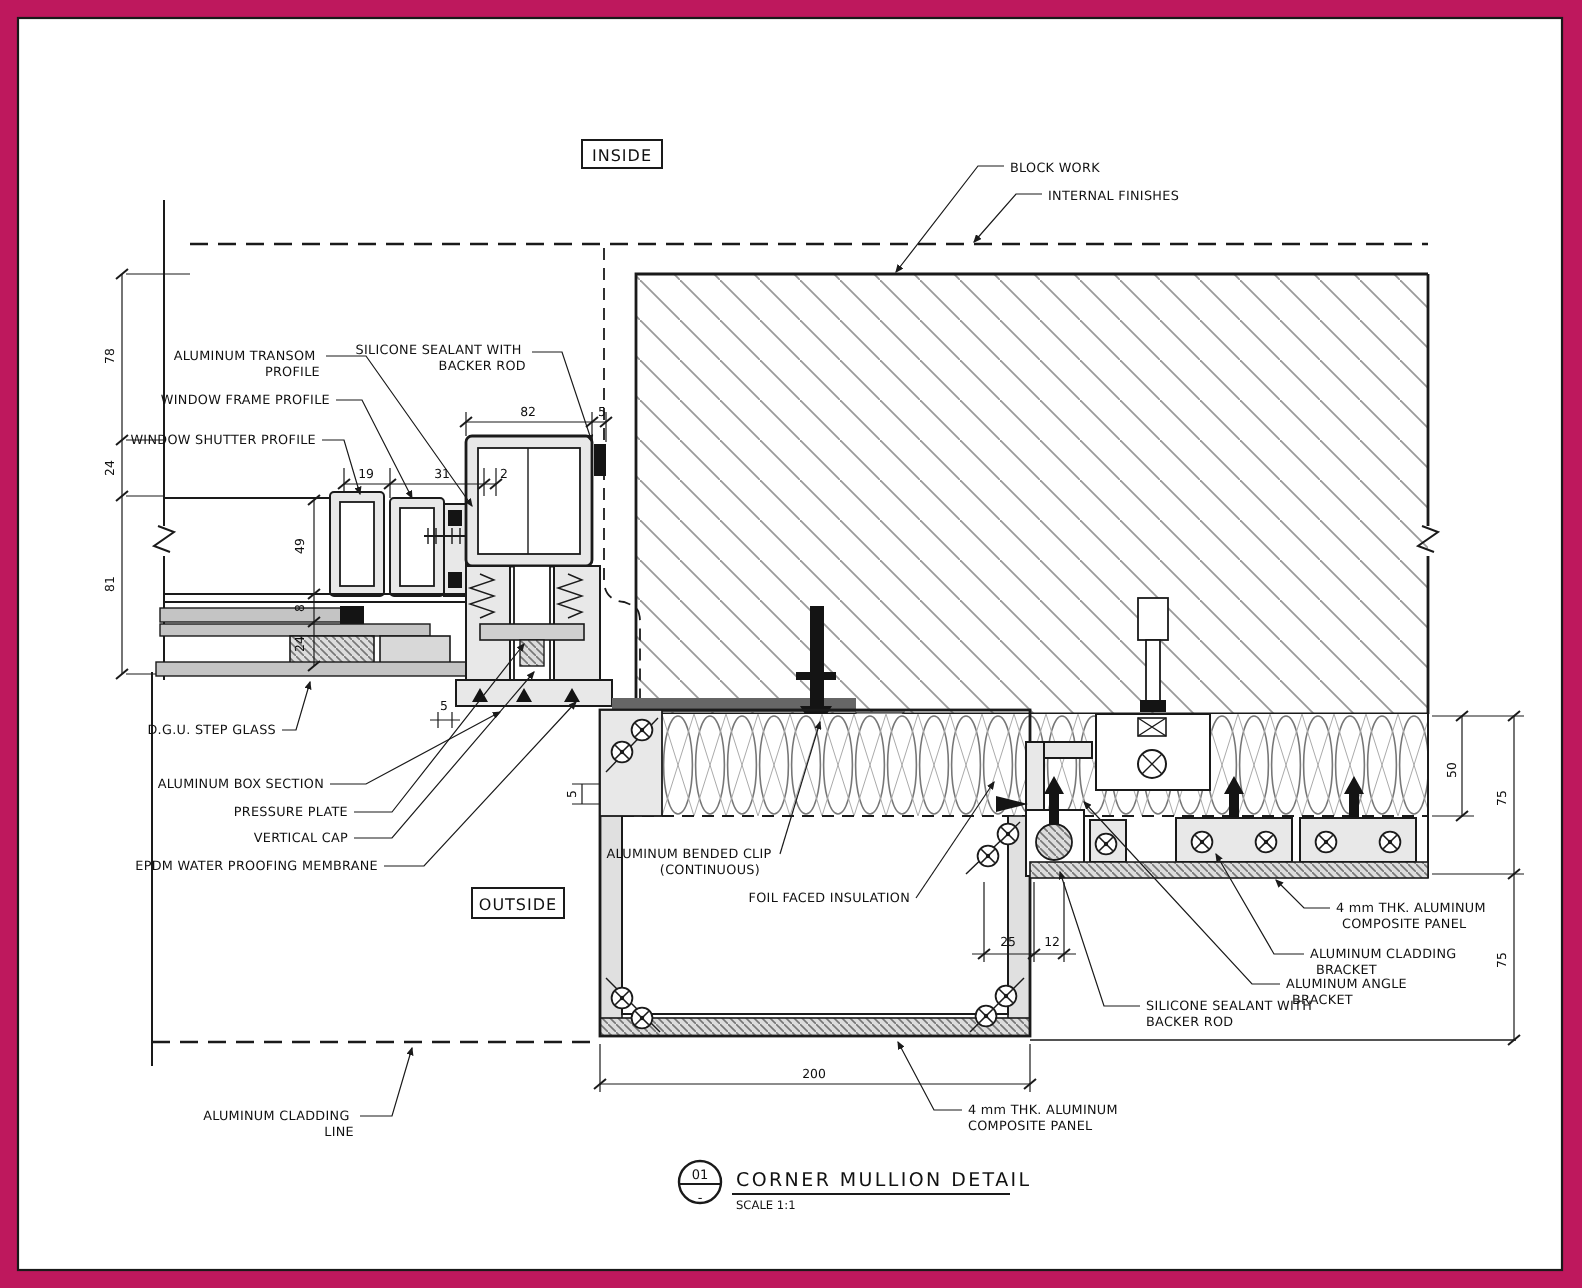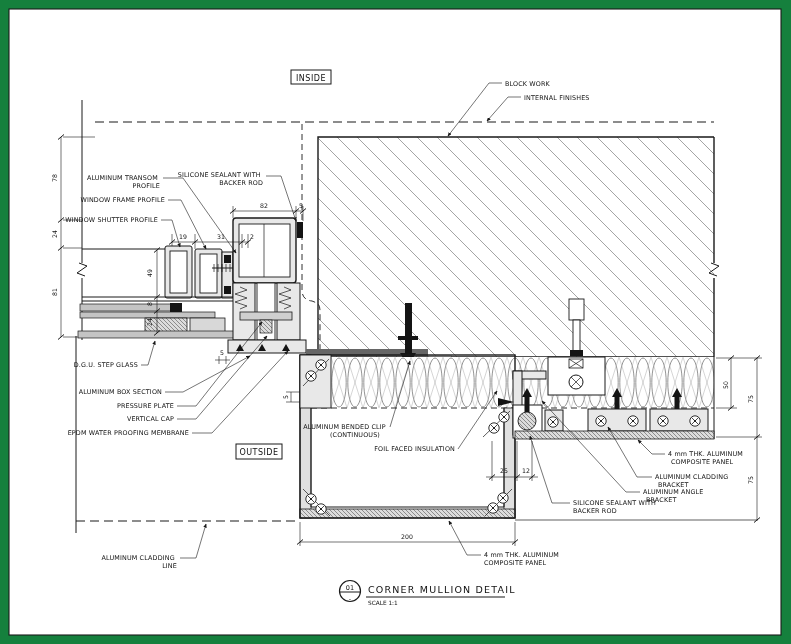--- a/index.html
+++ b/index.html
@@ -1,16 +1,16 @@
 <!DOCTYPE html>
 <html><head>
 <meta charset="utf-8">
 <style>
   html,body{margin:0;padding:0;background:#fff;}
-  #page{width:791px;height:644px;position:relative;background:#15803d;overflow:hidden;}
+  #page{width:791px;height:644px;position:relative;background:#be185d;overflow:hidden;}
   svg{display:block;}
   .lbl{font:6.4px "DejaVu Sans", sans-serif;fill:#111;letter-spacing:.15px;}
   .dim{font:6.2px "DejaVu Sans", sans-serif;fill:#111;}
   .zone{font:8px "DejaVu Sans", sans-serif;fill:#111;letter-spacing:.5px;}
   .ttl{font:9.5px "DejaVu Sans", sans-serif;fill:#111;letter-spacing:1.2px;}
   .sub{font:5.8px "DejaVu Sans", sans-serif;fill:#111;}
   .num{font:6.5px "DejaVu Sans", sans-serif;fill:#111;}
   .ln{stroke:#1a1a1a;stroke-width:1;fill:none;}
   .lnb{stroke:#1a1a1a;stroke-width:1.4;fill:none;}
   .thin{stroke:#1a1a1a;stroke-width:.7;fill:none;}

